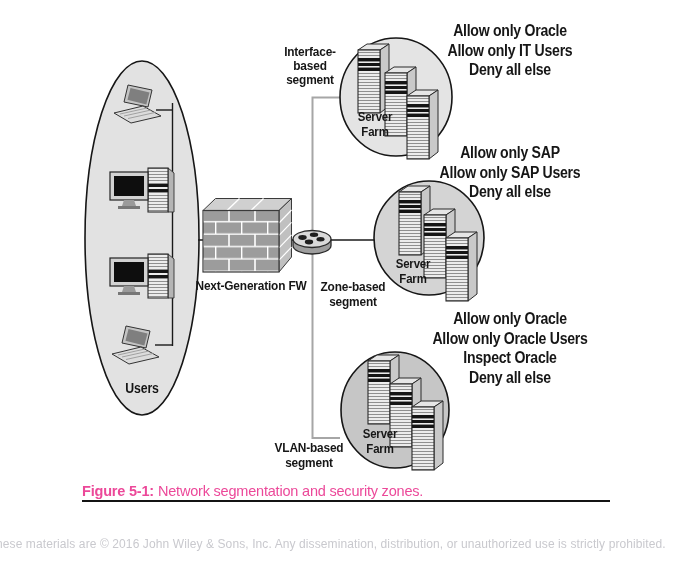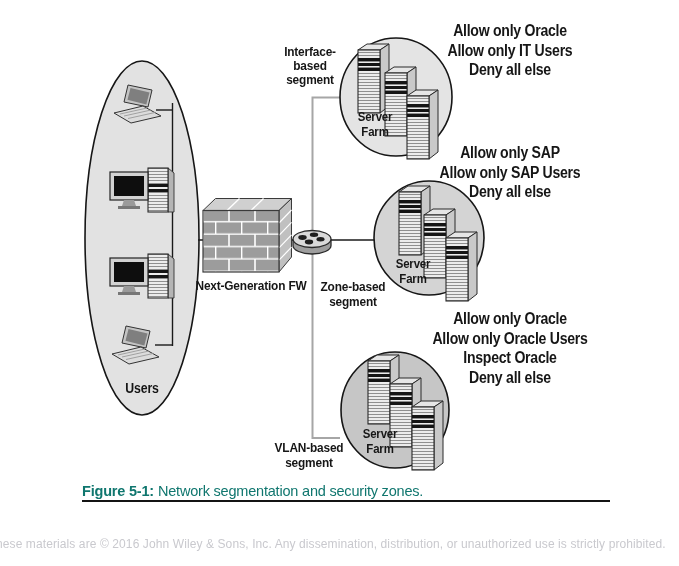--- a/index.html
+++ b/index.html
@@ -7,21 +7,21 @@
          font-family:"Liberation Sans",sans-serif;color:#161616;}
   #diagram-svg{position:absolute;left:0;top:0;}
   .lbl{position:absolute;font-size:13.5px;line-height:14px;font-weight:bold;
        letter-spacing:-0.2px;text-align:center;white-space:nowrap;
        transform:translateX(-50%) scaleX(0.88);transform-origin:center top;}
   .lbl.lh15{line-height:15px;}
   .policy{position:absolute;font-size:16px;line-height:19.5px;font-weight:bold;
           letter-spacing:-0.3px;text-align:center;white-space:nowrap;
           transform:translateX(-50%) scaleX(0.88);transform-origin:center top;}
   .caption{position:absolute;left:82px;top:483px;font-size:14.5px;white-space:nowrap;
-           letter-spacing:-0.2px;color:#0f766e;}
+           letter-spacing:-0.2px;color:#ec4899;}
   .caption .cap-b{font-weight:bold;}
   .caption .cap-r{font-weight:normal;margin-left:4px;}
   .caption-rule{position:absolute;left:82px;top:499.5px;width:528px;height:2.6px;background:#141414;}
   .footer{position:absolute;left:-4px;top:537px;font-size:12px;letter-spacing:0.1px;
           color:#c9c9ce;white-space:nowrap;}
 </style>
 </head>
 <body>
 
 <div id="stage">

